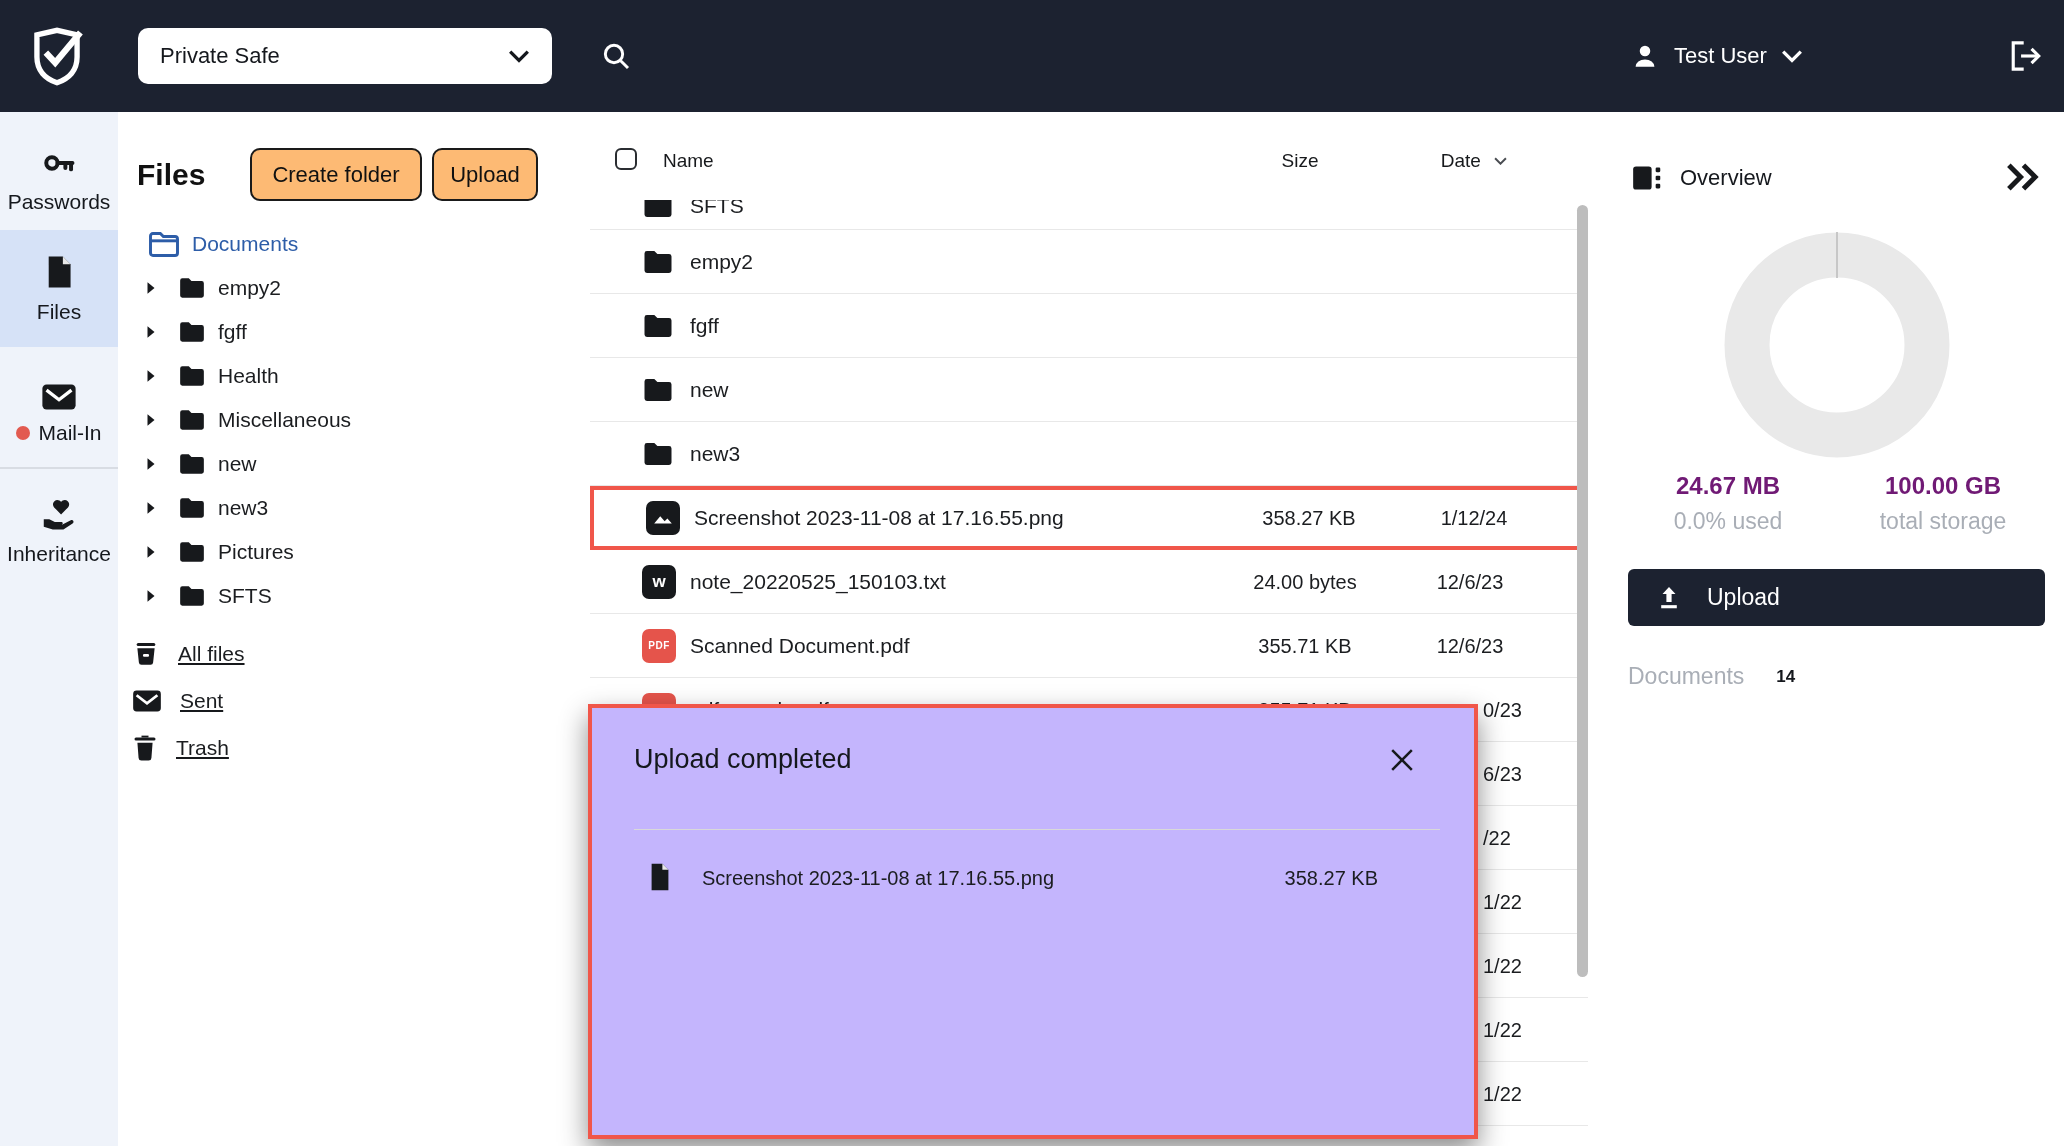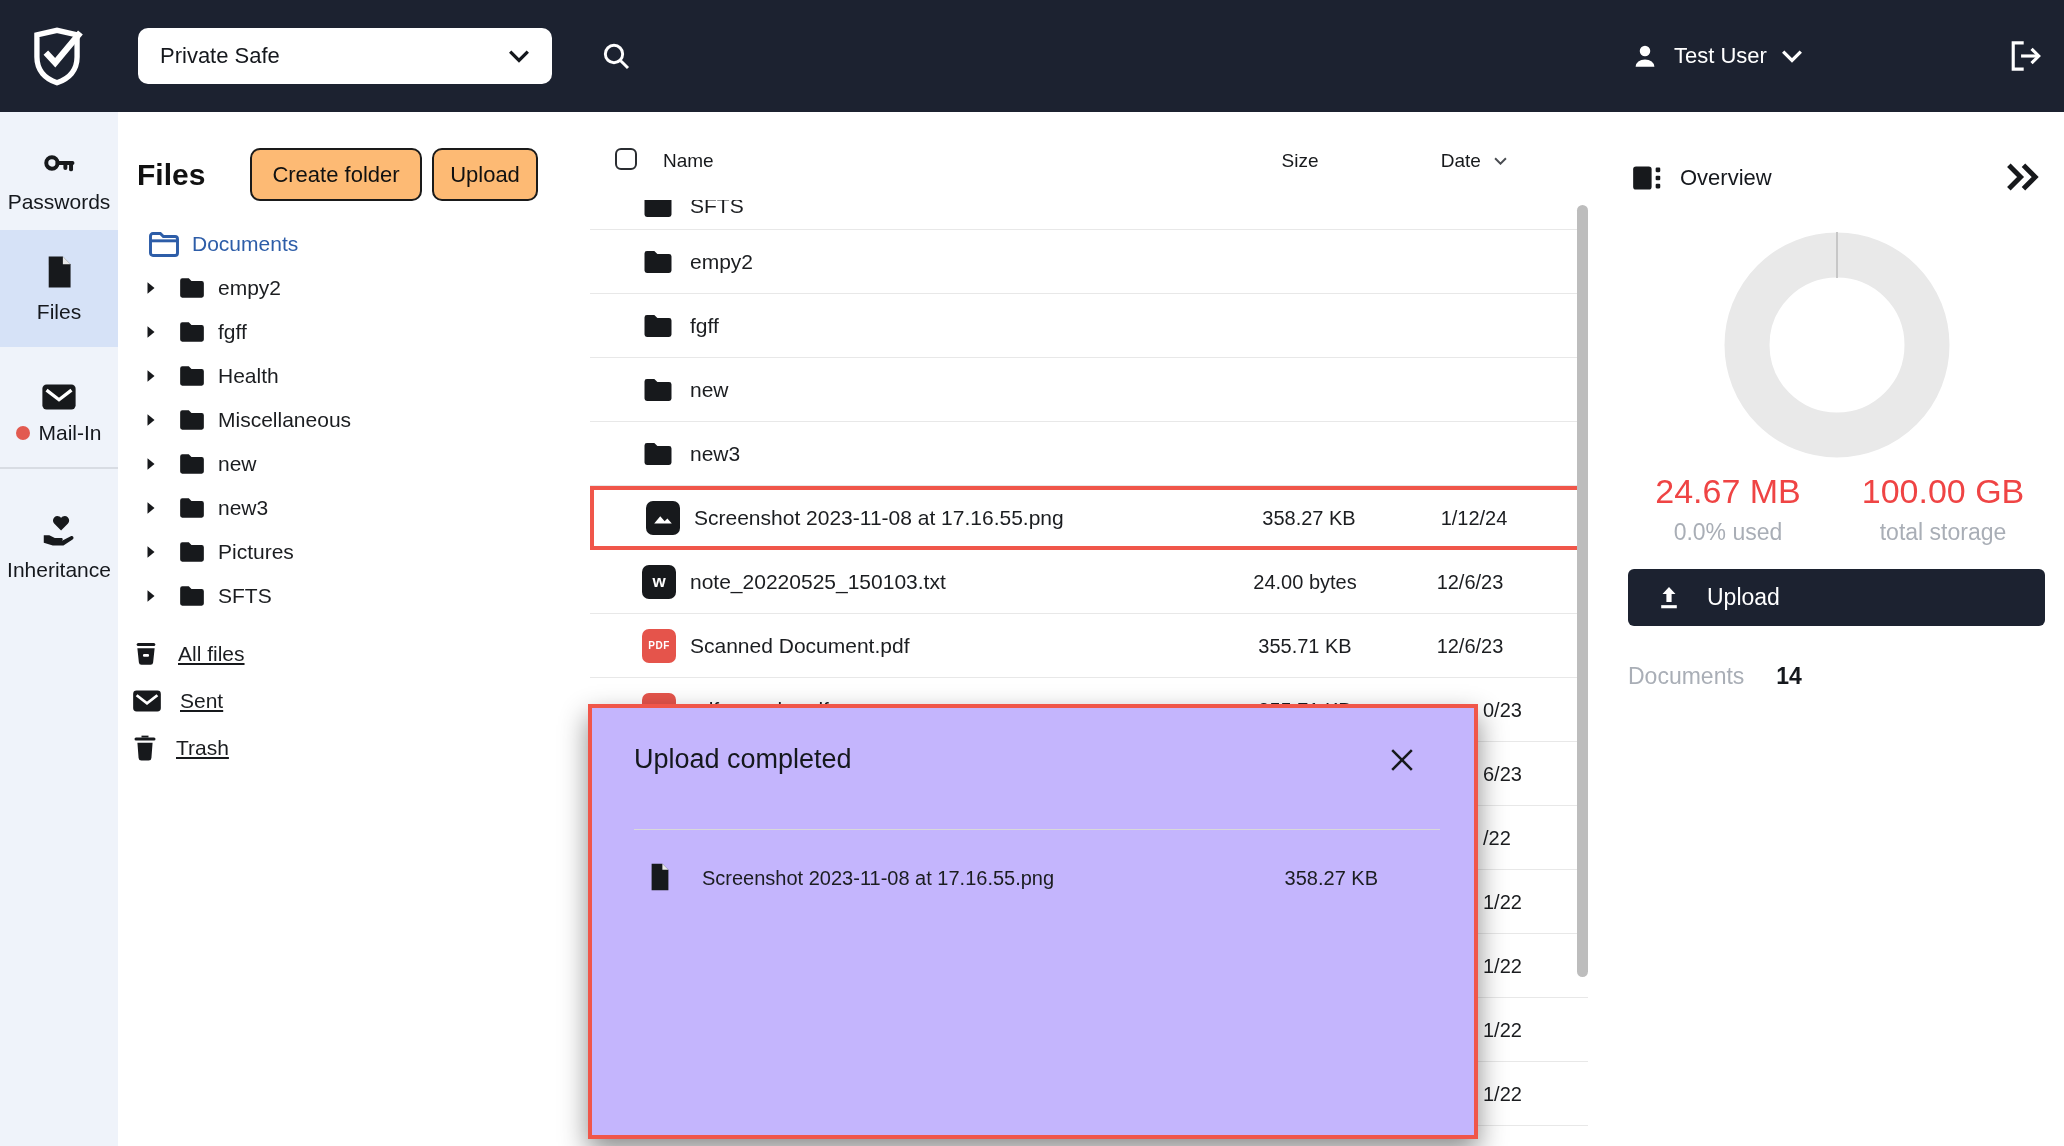--- a/index.html
+++ b/index.html
@@ -19,21 +19,21 @@
   .logout-btn { position:absolute; left:2008px; top:40px; width:34px; height:32px; }
 
   
   .rail { position:absolute; left:0; top:112px; width:118px; bottom:0; background:#EFF3FA; }
   .rail-item { display:flex; flex-direction:column; align-items:center; justify-content:center; gap:10px; cursor:pointer; }
   .rail-item .rail-label { font-size:21px; color:#15181d; }
   .ri-passwords { position:absolute; left:0; top:18px; width:118px; height:100px; }
   .ri-files { position:absolute; left:0; top:118px; width:118px; height:117px; background:#D6E2F7; }
   .ri-mailin { position:absolute; left:0; top:252px; width:118px; height:100px; }
   .rail-divider { position:absolute; left:0; top:355px; width:118px; height:0; border-top:2px solid #D8DCE3; }
-  .ri-inherit { position:absolute; left:0; top:370px; width:118px; height:100px;justify-content:flex-end; }
+  .ri-inherit { position:absolute; left:0; top:370px; width:118px; height:100px; }
   .maildot-row { display:flex; align-items:center; gap:8px; }
   .maildot { width:14px; height:14px; border-radius:50%; background:#E25A50; }
 
   
   .tree { position:absolute; left:118px; top:112px; width:472px; bottom:0; background:#fff; }
   .tree-head { position:absolute; left:0; top:36px; width:472px; height:53px; }
   .tree-title { position:absolute; left:19px; top:0; font-size:30px; font-weight:700; line-height:53px; color:#111; }
   .btn-outline { position:absolute; top:0; height:53px; background:#fdba74; border:2px solid #1a1a1a; border-radius:10px;
     font-size:22px; color:#111; font-family:"Liberation Sans",sans-serif; cursor:pointer; }
   .btn-create { left:132px; width:172px; }
@@ -87,28 +87,28 @@
   .mrow .m-size { position:absolute; right:96px; top:50%; transform:translateY(-50%); font-size:20px; color:#1b1d20; }
 
   
   .panel { position:absolute; left:1615px; top:120px; width:449px; bottom:0; background:#fff; }
   .panel-head { position:absolute; left:17px; top:44px; display:flex; align-items:center; gap:18px; }
   .panel-head .lbl { font-size:22px; font-weight:500; color:#15181d; }
   .collapse { position:absolute; left:388px; top:42px; width:38px; height:30px; cursor:pointer; }
   .donut { position:absolute; left:102px; top:105px; width:240px; height:240px; }
   .stat-used { position:absolute; left:13px; top:352px; width:200px; text-align:center; }
   .stat-total { position:absolute; left:223px; top:352px; width:210px; text-align:center; }
-  .stat-val { font-size:34px; font-weight:400; color:#ef4444; }
+  .stat-val { font-size:24px; font-weight:700; color:#701a75; }
   .stat-cap { margin-top:8px; font-size:23px; color:#A9AEB6; }
   .upload-btn { position:absolute; left:13px; top:449px; width:417px; height:57px; background:#1C2230; border:none;
     border-radius:6px; display:flex; align-items:center; padding-left:28px; gap:25px; cursor:pointer; }
   .upload-btn .lbl { color:#fff; font-size:23px; font-family:"Liberation Sans",sans-serif; }
   .docline { position:absolute; left:13px; top:543px; display:flex; align-items:center; gap:32px; }
   .docline .dl { font-size:23px; color:#A9AEB6; }
-  .docline .dc { font-size:23px; font-weight:700; color:#15181d; }
+  .docline .dc { font-size:17px; font-weight:700; color:#15181d; }
 
   svg { display:block; }
 </style>
 </head>
 <body>
 
 <div class="stage">
 
   <div class="topbar">
     <div class="logo">

